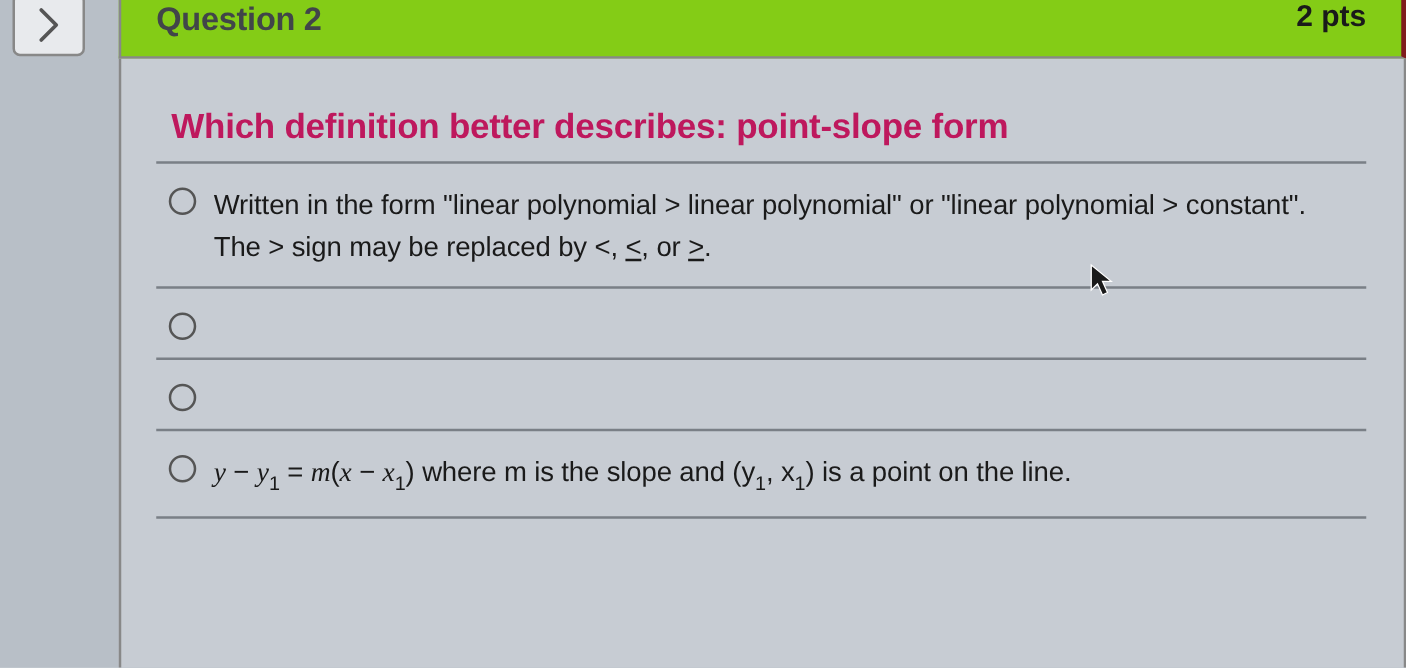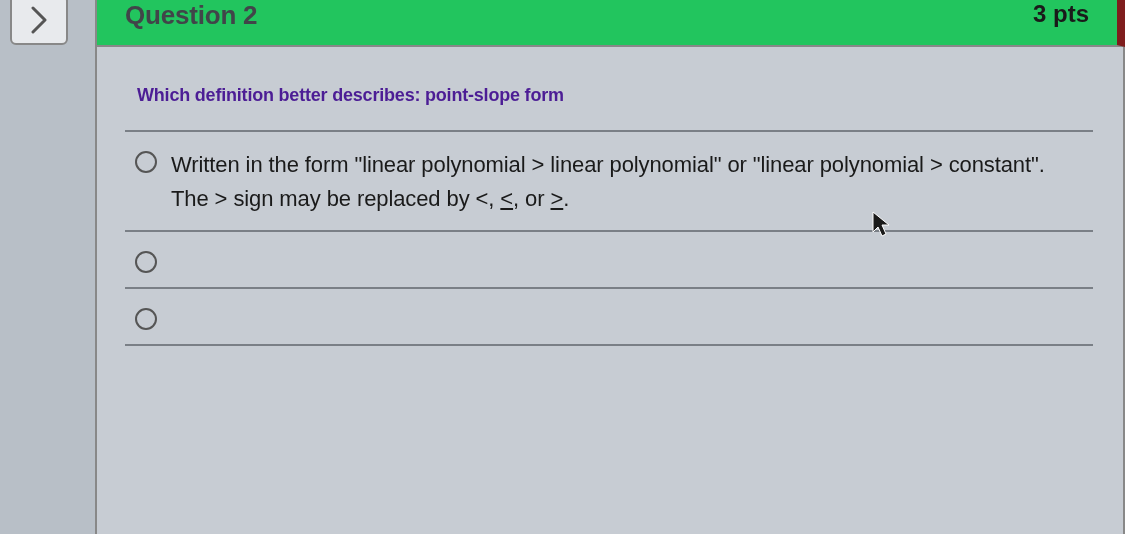--- a/index.html
+++ b/index.html
@@ -33,23 +33,23 @@
       height: 28px;
     }
     .content-area {
       position: absolute;
       left: 95px;
       top: 0;
       right: 0;
       bottom: 0;
     }
     .header-bar {
-      background: #22c55e;
+      background: #84cc16;
       border-left: 2px solid #888;
-      border-right: 8px solid #7f1d1d;
+      border-right: 4px solid #7f1d1d;
       border-bottom: 2px solid #888;
       padding: 0 28px 14px 28px;
       display: flex;
       justify-content: space-between;
       align-items: flex-start;
     }
     .header-title {
       font-size: 26px;
       font-weight: 700;
       color: #414549;
@@ -60,24 +60,24 @@
       font-weight: 700;
       color: #1a1a1a;
     }
     .question-body {
       background: #c7ccd3;
       border-left: 2px solid #888;
       border-right: 2px solid #888;
       min-height: 490px;
     }
     .prompt-row {
-      padding: 38px 30px 24px 40px;
-      font-size: 18px;
+      padding: 38px 30px 12px 40px;
+      font-size: 28px;
       font-weight: 600;
-      color: #4c1d95;
+      color: #be185d;
       letter-spacing: -0.2px;
     }
     .options-block {
       border-top: 2px solid #7a7f86;
       margin: 0 30px 0 28px;
     }
     .option-row {
       display: flex;
       align-items: flex-start;
       gap: 14px;
@@ -127,35 +127,39 @@
 
 <div class="sidebar-icon">
   <svg viewBox="0 0 20 28">
     <path d="M 4 2 L 16 14 L 4 26" fill="none" stroke="#555" stroke-width="3" stroke-linecap="round" stroke-linejoin="round"></path>
   </svg>
 </div>
 
 <div class="content-area">
   <div class="header-bar">
     <div class="header-title">Question 2</div>
-    <div class="header-pts">3 pts</div>
+    <div class="header-pts">2 pts</div>
   </div>
   <div class="question-body">
     <div class="prompt-row">Which definition better describes: point-slope form</div>
     <div class="options-block">
       <div class="option-row">
         <div class="radio-circle"></div>
         <div class="option-text">Written in the form "linear polynomial &gt; linear polynomial" or "linear polynomial &gt; constant". The &gt; sign may be replaced by &lt;, <u>&lt;</u>, or <u>&gt;</u>.</div>
       </div>
       <div class="option-row">
         <div class="radio-circle"></div>
       </div>
       <div class="option-row">
         <div class="radio-circle"></div>
       </div>
+      <div class="option-row">
+        <div class="radio-circle"></div>
+        <div class="option-text"><span class="ital">y</span> − <span class="ital">y</span><span class="sub">1</span> = <span class="ital">m</span>(<span class="ital">x</span> − <span class="ital">x</span><span class="sub">1</span>) where m is the slope and (y<span class="sub">1</span>, x<span class="sub">1</span>) is a point on the line.</div>
+      </div>
     </div>
   </div>
 </div>
 
 <div class="cursor-icon">
   <svg viewBox="0 0 24 28">
     <path d="M 3 2 L 3 22 L 8 17 L 12 26 L 16 24 L 12 15 L 19 15 Z" fill="#1a1a1a" stroke="#fff" stroke-width="1"></path>
   </svg>
 </div>
 

